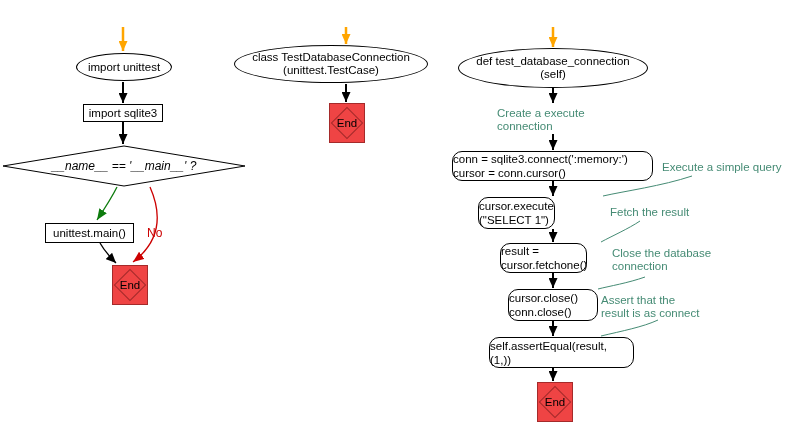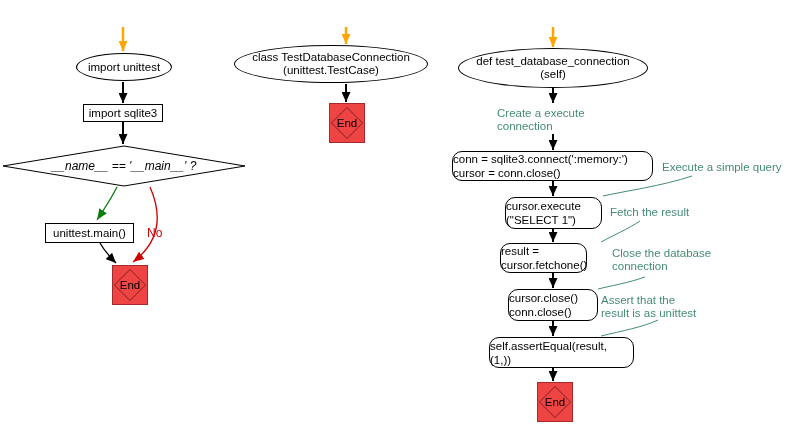--- a/index.html
+++ b/index.html
@@ -115,26 +115,26 @@
     <span class="nowrap">(self)</span>
   </div>
 
   <div class="ann" style="left:497px;top:107px;">
     <div>Create a execute</div>
     <div>connection</div>
   </div>
 
   <div class="node rect-left" style="left:452px;top:151px;width:201px;height:30px;">
     <span class="nowrap">conn = sqlite3.connect(':memory:')</span>
-    <span class="nowrap">cursor = conn.close()</span>
+    <span class="nowrap">cursor = conn.cursor()</span>
   </div>
 
   <div class="ann" style="left:662px;top:161px;">Execute a simple query</div>
 
-  <div class="node rect-left" style="left:505px;top:197px;width:97px;height:32px;">
+  <div class="node rect-left" style="left:478px;top:197px;width:77px;height:32px;">
     <span class="nowrap">cursor.execute</span>
     <span class="nowrap">("SELECT 1")</span>
   </div>
 
   <div class="ann" style="left:610px;top:206px;">Fetch the result</div>
 
   <div class="node rect-left" style="left:500px;top:243px;width:87px;height:30px;">
     <span class="nowrap">result =</span>
     <span class="nowrap">cursor.fetchone()</span>
   </div>
@@ -144,21 +144,21 @@
     <div>connection</div>
   </div>
 
   <div class="node rect-left" style="left:508px;top:289px;width:90px;height:32px;">
     <span class="nowrap">cursor.close()</span>
     <span class="nowrap">conn.close()</span>
   </div>
 
   <div class="ann" style="left:601px;top:294px;">
     <div>Assert that the</div>
-    <div>result is as unittest</div>
+    <div>result is as connect</div>
   </div>
 
   <div class="node rect-left" style="left:478px;top:337px;width:145px;height:31px;margin-left:11px;">
     <span class="nowrap">self.assertEqual(result,</span>
     <span class="nowrap">(1,))</span>
   </div>
 
   <div class="end-node" style="left:537px;top:382px;">
     <div class="end-diamond"></div>
     <div class="end-label">End</div>

